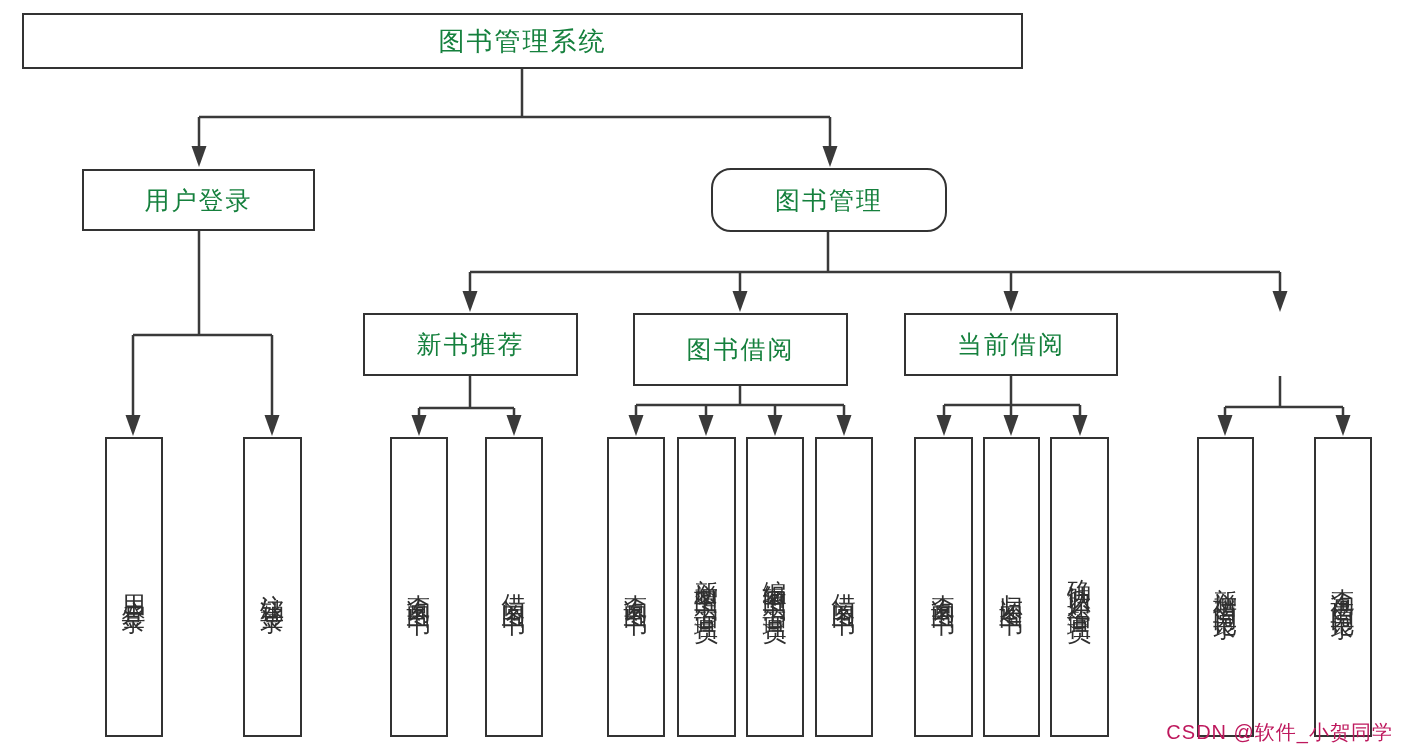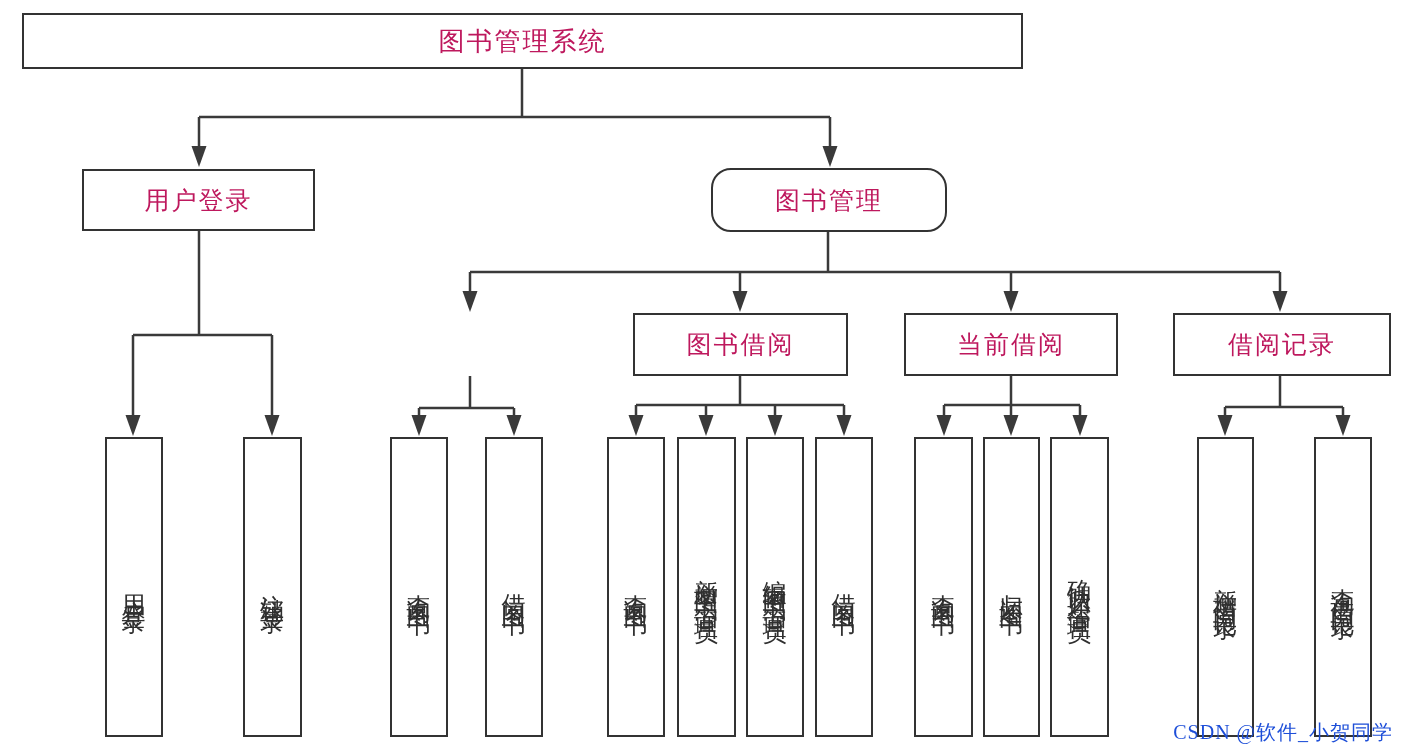--- a/index.html
+++ b/index.html
@@ -18,21 +18,21 @@
   }
   .hbox {
     position: absolute;
     box-sizing: border-box;
     border: 2.5px solid #333333;
     background: #ffffff;
     display: flex;
     align-items: center;
     justify-content: center;
     font-size: 25px;
-    color: #be185d;
+    color: #15803d;
     letter-spacing: 2px;
     white-space: nowrap;
   }
   .hbox.root { font-size: 26px; }
   .leaf {
     position: absolute;
     top: 437px;
     height: 300px;
     box-sizing: border-box;
     border: 2.5px solid #333333;
@@ -48,24 +48,23 @@
     letter-spacing: 6px;
     line-height: 1.05;
     color: #2f2f2f;
     white-space: nowrap;
   }
   .watermark {
     position: absolute;
     right: 12px;
     bottom: 1px;
     font-size: 20px;
-    color: #1d4ed8;
+    color: #be185d;
     letter-spacing: 1px;
     white-space: nowrap;
-    font-family: Liberation Serif, serif;
   }
 </style>
 </head>
 <body>
 
 <div class="canvas">
 
   <svg class="connectors" viewBox="0 0 1405 747" xmlns="http://www.w3.org/2000/svg">
     <path fill="none" stroke="#3a3a3a" stroke-width="2.5" d="M522,69 V117 M199,117 H830 M199,117 V146 M830,117 V146
          M199,231 V335 M133,335 H272 M133,335 V415 M272,335 V415
@@ -95,23 +94,23 @@
       <polygon points="1217.5,415 1232.5,415 1225,436"></polygon>
       <polygon points="1335.5,415 1350.5,415 1343,436"></polygon>
     </g>
   </svg>
 
   <div class="hbox root" style="left:22px; top:13px; width:1001px; height:56px;">图书管理系统</div>
 
   <div class="hbox" style="left:82px; top:169px; width:233px; height:62px;">用户登录</div>
   <div class="hbox" style="left:711px; top:168px; width:236px; height:64px;border-radius:20px;">图书管理</div>
 
-  <div class="hbox" style="left:633px; top:313px; width:215px; height:63px;">图书借阅</div>
+  <div class="hbox" style="left:363px; top:313px; width:215px; height:63px;">新书推荐</div>
+  <div class="hbox" style="left:633px; top:313px; width:215px; height:73px;">图书借阅</div>
   <div class="hbox" style="left:904px; top:313px; width:214px; height:63px;text-align:right;">当前借阅</div>
-  <div class="hbox" style="left:1173px; top:313px; width:218px; height:63px;">借阅记录</div>
 
   <div class="leaf" style="left:105px; width:58px;">
     <span>用户登录</span>
   </div>
   <div class="leaf" style="left:243px; width:59px;">
     <span>注销登录</span>
   </div>
 
   <div class="leaf" style="left:390px; width:58px;">
     <span>查询图书</span>

